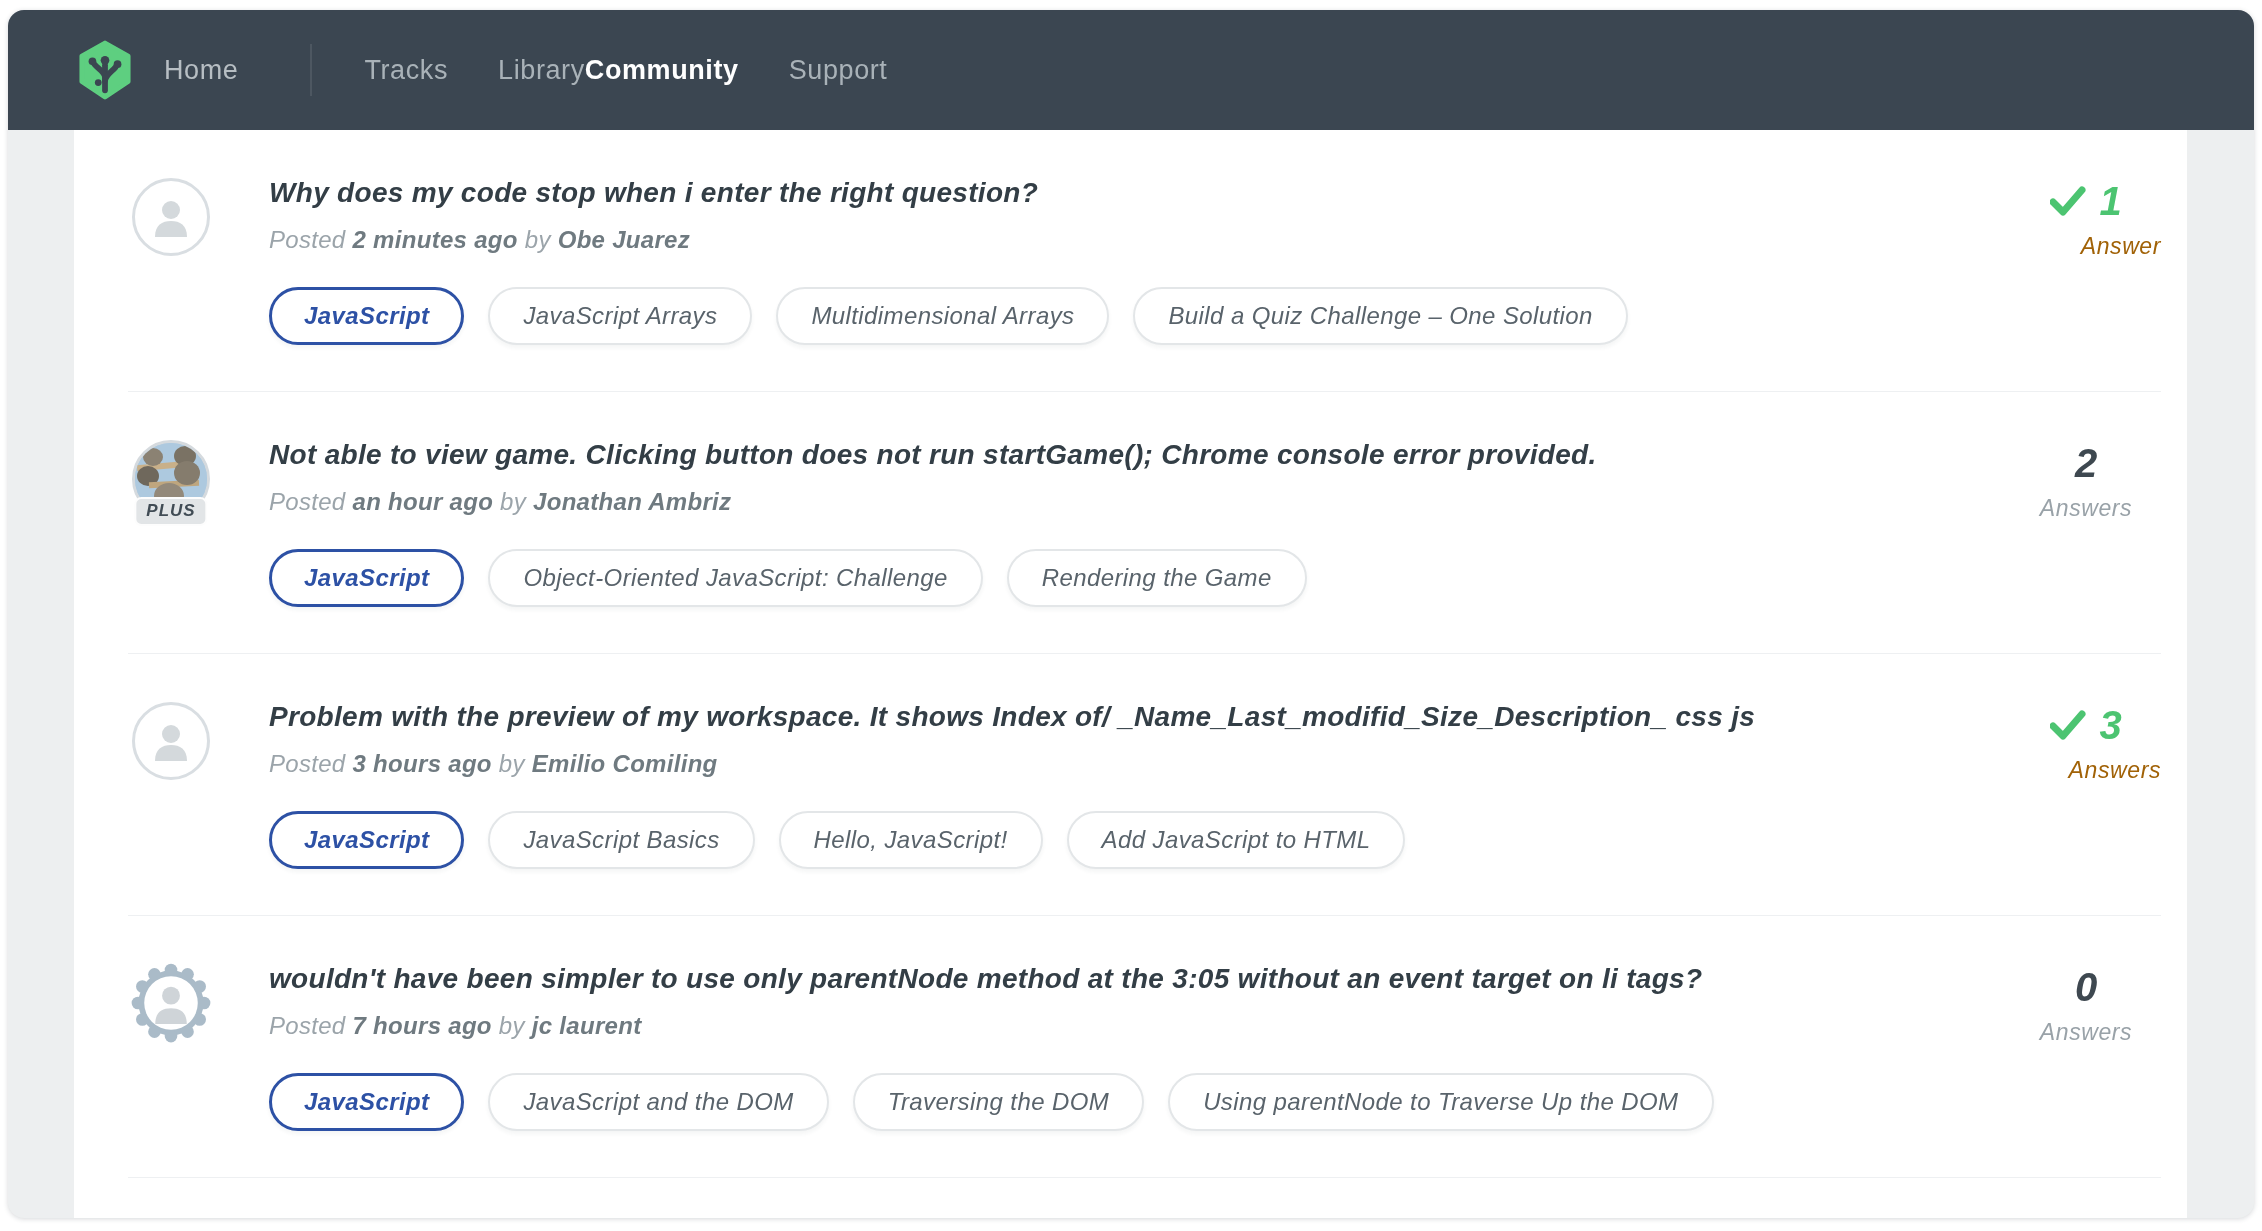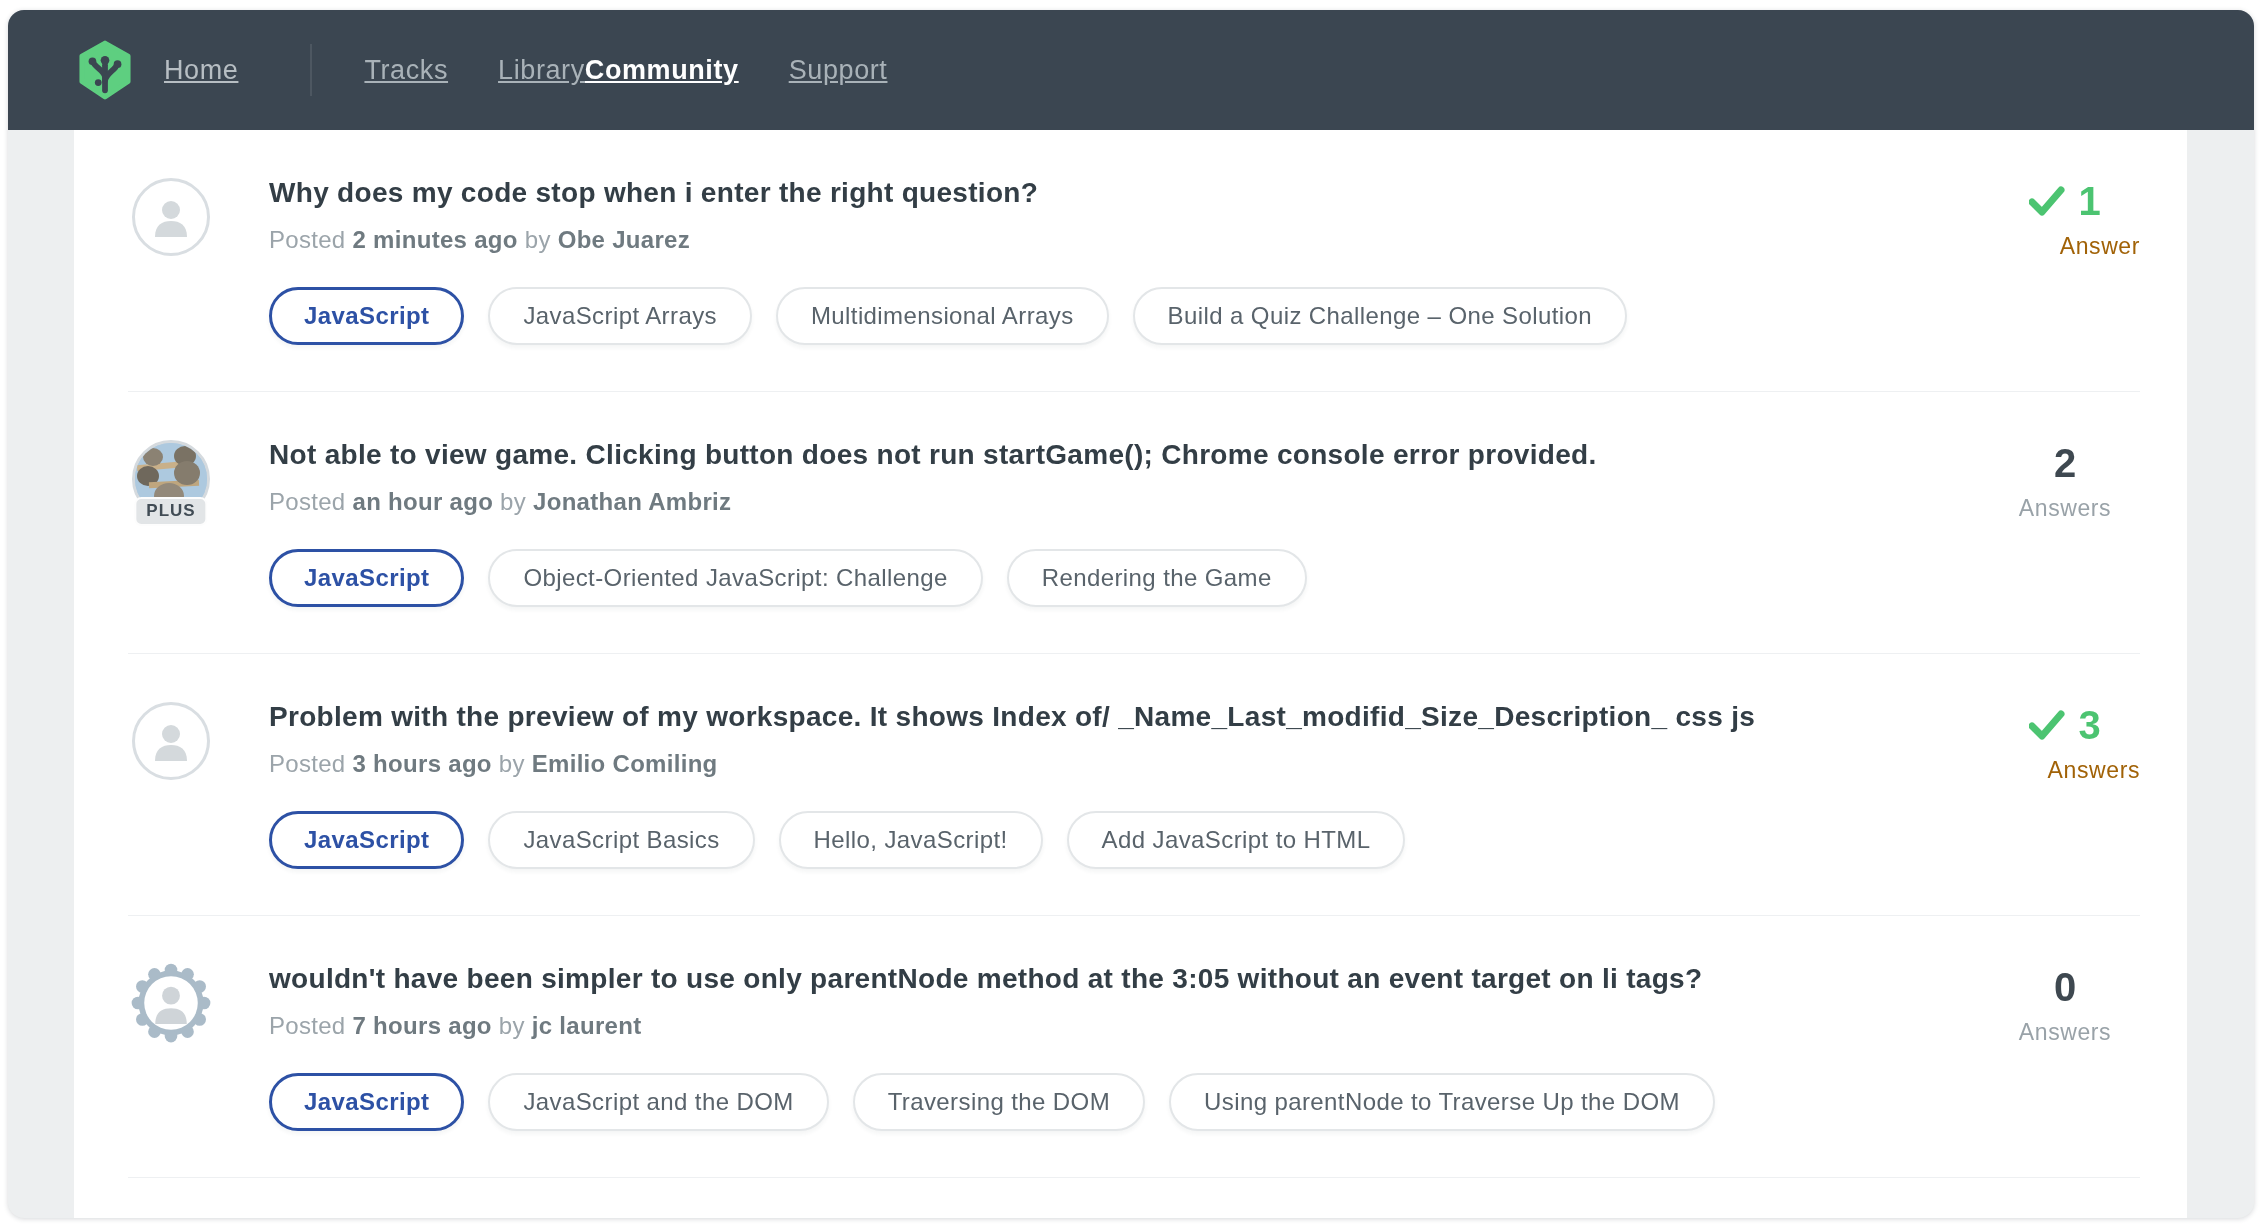--- a/index.html
+++ b/index.html
@@ -7,32 +7,32 @@
                font-family: "Liberation Sans", sans-serif; }
 
   .window { position: absolute; left: 8px; top: 10px; width: 2246px; height: 1208px;
             border-radius: 16px; overflow: hidden; background: #edeff0;
             box-shadow: 0 1px 5px rgba(30,40,50,.18); }
 
   
   .navbar { display: flex; align-items: center; height: 120px; background: #3b4651;
             padding-left: 70px; }
   .logo { width: 54px; height: 62px; flex: none; cursor: pointer; }
-  .nav-link { font-size: 27px; letter-spacing: .6px; color: #a9b2b8; cursor: pointer; white-space: nowrap; text-decoration: underline; }
+  .nav-link { font-size: 27px; letter-spacing: .6px; color: #a9b2b8; cursor: pointer; white-space: nowrap; }
   .nav-link.home { margin-left: 32px; color: #b7bec3; }
   .nav-sep { width: 2px; height: 52px; background: #4d5761; margin-left: 72px; flex: none; }
   .nav-link.t1 { margin-left: 52px; }
   .nav-link.t2 { margin-left: 50px; }
   .nav-link.t3 { }
   .nav-link.t4 { margin-left: 50px; }
   .nav-link.active { color: #ffffff; font-weight: 700; }
 
   
   .main { position: absolute; top: 120px; left: 0; right: 0; bottom: 0; padding: 0 67px 0 66px; }
-  .card { background: #ffffff; height: 100%; padding: 0 47px 0 54px; }
+  .card { background: #ffffff; height: 100%; padding: 0 26px 0 54px; font-style: italic; }
 
   .q-row { display: flex; align-items: flex-start; padding: 48px 0 46px 4px;
            border-bottom: 1px solid #eef0f2; }
 
   .avatar-col { width: 78px; flex: none; margin-right: 59px; position: relative; text-align: right; }
 
   .avatar-circle { width: 78px; height: 78px; border-radius: 50%; border: 3px solid #d9dee2;
                    background: #fff; display: flex; align-items: center; justify-content: center;
                    overflow: hidden; }
   .avatar-photo { width: 78px; height: 78px; border-radius: 50%; border: 3px solid #d5dade;

